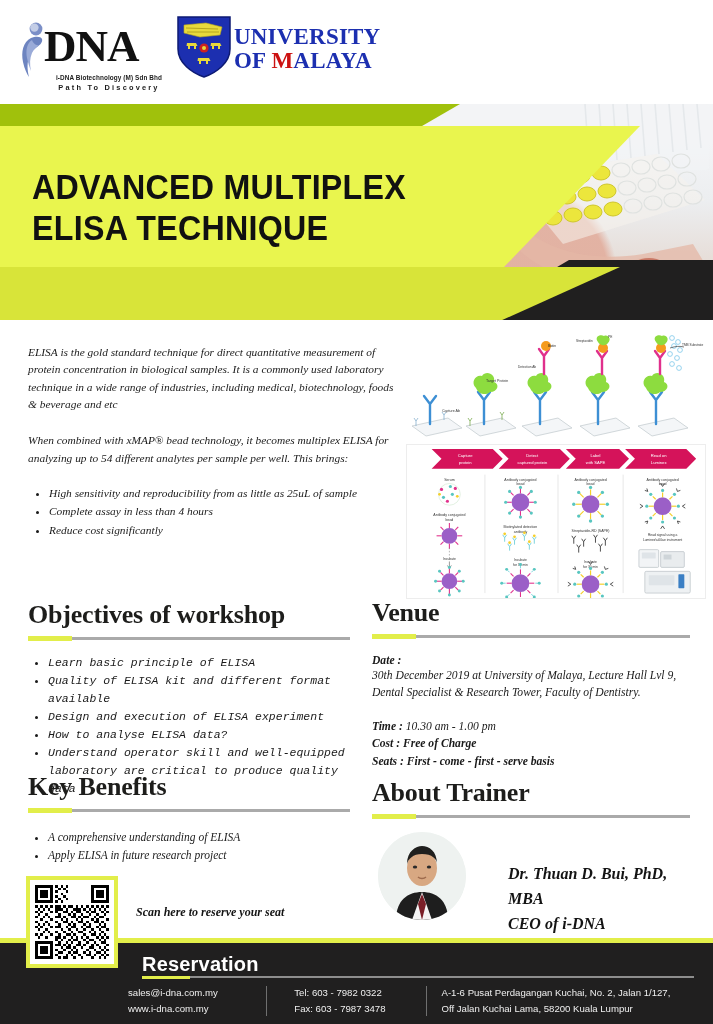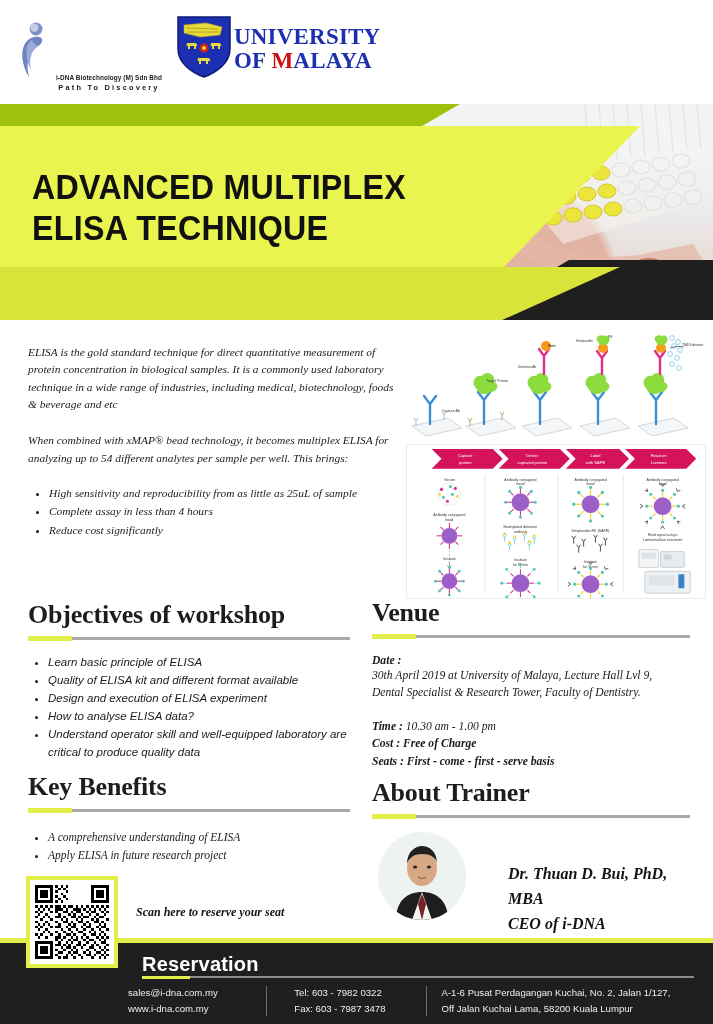--- a/index.html
+++ b/index.html
@@ -111,21 +111,21 @@
   .sec-head { font-family:"Liberation Serif", serif; font-weight:bold; font-size:26px; color:#1d1d1b; letter-spacing:-.2px; }
   .sec-rule { position:relative; height:3px; margin-top:7px; background:#aaaaaa; }
   .sec-rule::before { content:""; position:absolute; left:0; top:-1px; width:44px; height:5px; background:#e2ee4a; }
 
   .col-left { position:absolute; left:28px; width:322px; }
   .col-right { position:absolute; left:372px; width:318px; }
 
   #objectives { top:600px; }
   #objectives ul { margin-top:14px; padding-left:20px; }
   #objectives ul li {
-    font-family:Liberation Sans, sans-serif; font-style:italic;
+    font-family:Liberation Mono, monospace; font-style:italic;
     font-size:11.5px; line-height:1.56; color:#1a1a1a;
   }
 
   #keybenefits { top:772px; }
   #keybenefits ul { margin-top:16px; padding-left:20px; }
   #keybenefits ul li {
     font-family:"Liberation Serif", serif; font-style:italic;
     font-size:11.5px; line-height:1.6; color:#1a1a1a;
   }
 
@@ -194,20 +194,21 @@
 
   <div class="header">
 
     <div class="idna-logo">
       <svg class="idna-figure" viewBox="0 0 30 56">
         <circle cx="18" cy="7" r="6.4" fill="#7b8fc7"></circle>
         <circle cx="16.4" cy="5.6" r="4.2" fill="#c3cde6"></circle>
         <path d="M13 16 C5 20 3 30 5 40 C6.5 47 9 52 11 55 C9 47 9 40 11.5 34 C13 30 16 27 19 25 C22 23 25 20 24 17 C23 14.5 18 14 13 16 Z" fill="#6d84c0"></path>
         <path d="M14 18 C9 21 7.5 28 9 36 C10 41 11.5 45 13 49 C11.5 42 11.8 36 14 31 C15.6 27.5 18.6 25 21 23 C18 24 15 21 14 18 Z" fill="#9aabd8"></path>
       </svg>
+      <div class="idna-word">DNA</div>
       <div class="idna-sub1">i-DNA Biotechnology (M) Sdn Bhd</div>
       <div class="idna-sub2">Path To Discovery</div>
     </div>
 
     <div class="um-logo">
       <svg class="um-crest" viewBox="0 0 56 64">
         <path d="M2 2 H54 V34 C54 48 40 58 28 62 C16 58 2 48 2 34 Z" fill="#1c2fb0" stroke="#0d1a73" stroke-width="1.5"></path>
         <g fill="#e8d93c" stroke="#b5a61e" stroke-width=".6">
           <path d="M8 10 L30 8 L46 12 L44 20 L24 22 L8 18 Z"></path>
           <path d="M10 13 L42 14" stroke="#b5a61e" stroke-width="1" fill="none"></path>
@@ -686,21 +687,21 @@
       <li>A comprehensive understanding of ELISA</li>
       <li>Apply ELISA in future research project</li>
     </ul>
   </div>
 
   <div class="col-right" id="venue">
     <div class="sec-head">Venue</div>
     <div class="sec-rule"></div>
     <div class="venue-body">
       <div class="venue-label">Date :</div>
-      <div class="venue-line">30th April 2019 at University of Malaya, Lecture Hall Lvl 9,</div>
+      <div class="venue-line">30th December 2019 at University of Malaya, Lecture Hall Lvl 9,</div>
       <div class="venue-line">Dental Specialist &amp; Research Tower, Faculty of Dentistry.</div>
       <div class="venue-gap"></div>
       <div class="venue-kv"><b>Time :</b> <span>10.30 am - 1.00 pm</span></div>
       <div class="venue-kv bold-all">Cost : Free of Charge</div>
       <div class="venue-kv bold-all">Seats : First - come - first - serve basis</div>
     </div>
   </div>
 
   <div class="col-right" id="trainer">
     <div class="sec-head">About Trainer</div>

